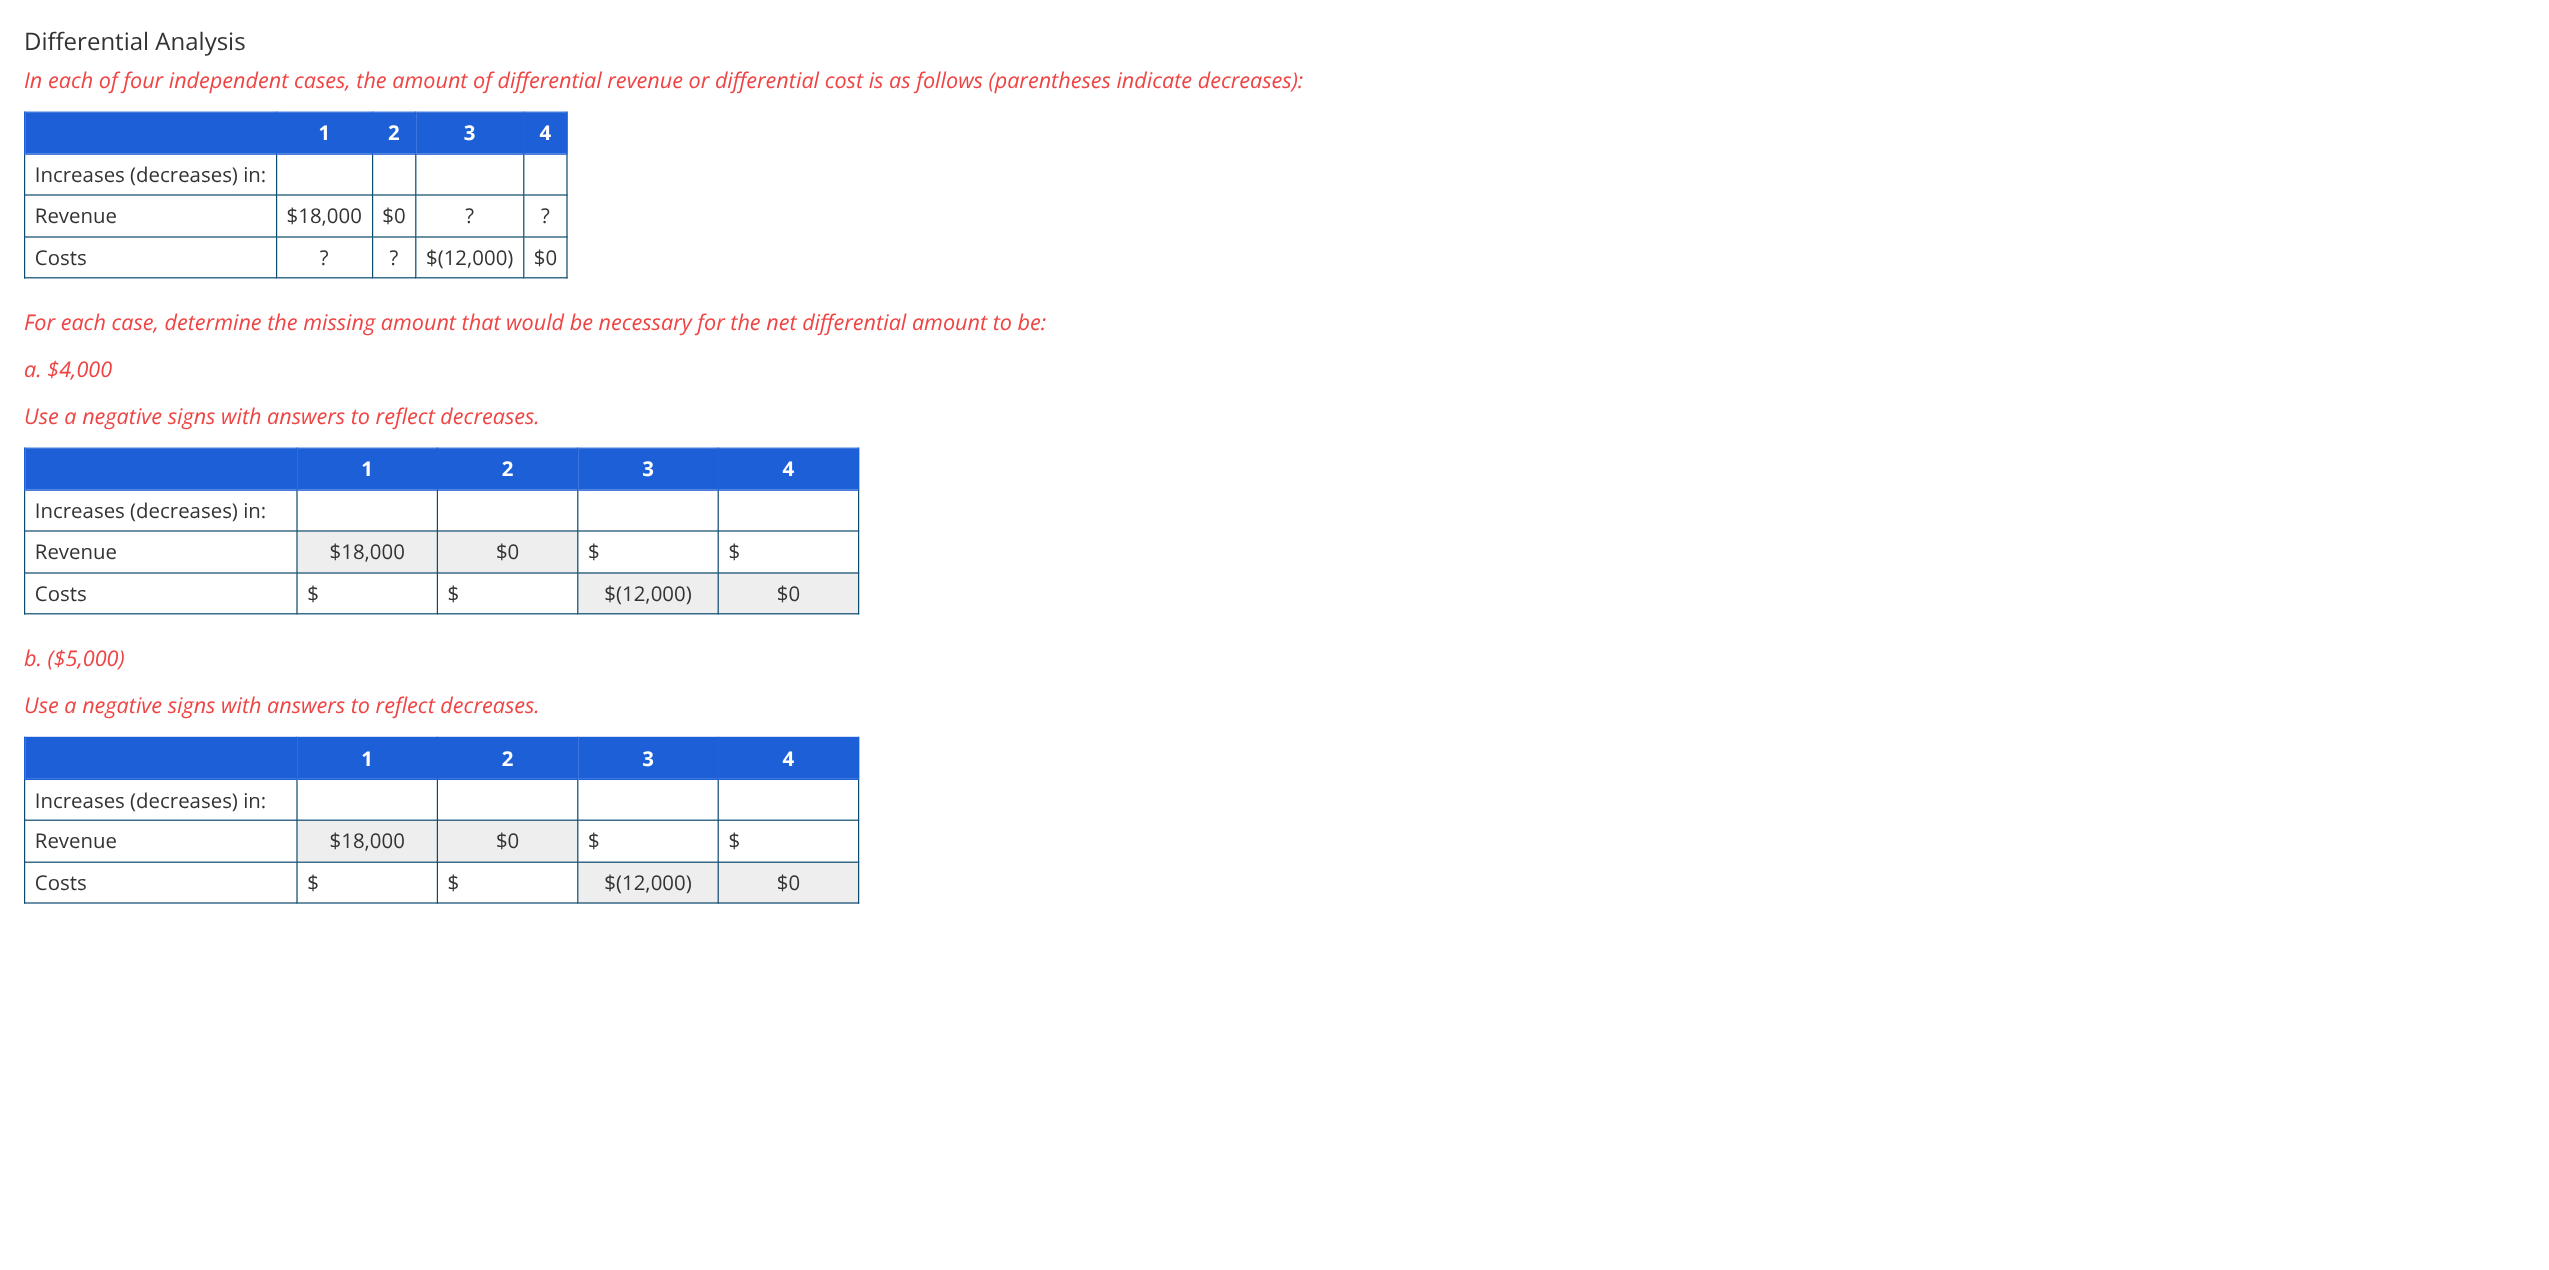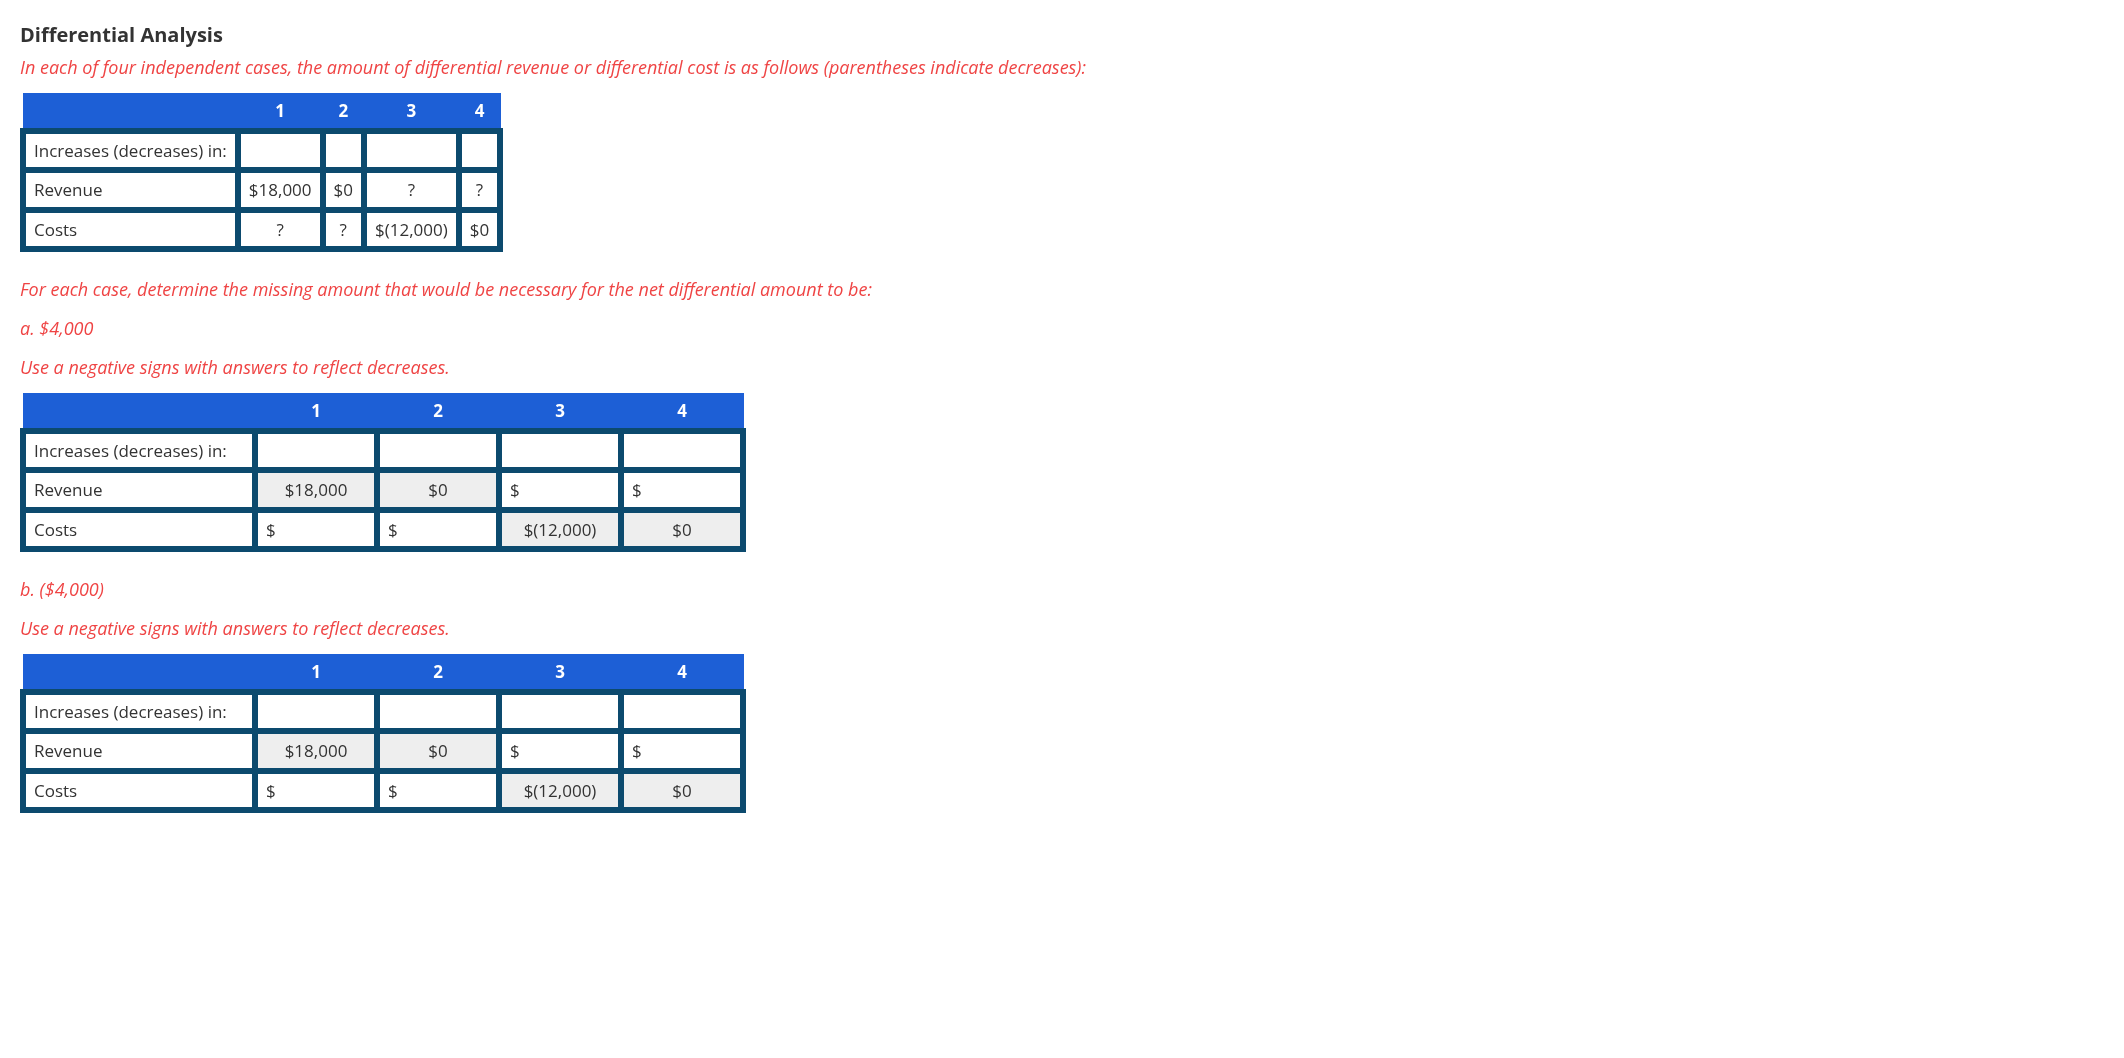--- a/index.html
+++ b/index.html
@@ -3,36 +3,36 @@
 <meta charset="utf-8">
 <style>
   body {
     font-family: "Open Sans", "Segoe UI", Arial, sans-serif;
     font-size: 18px;
     color: #333;
     margin: 20px;
     line-height: 1.5;
   }
   h2.title {
-    font-weight: 700;
+    font-weight: 400;
     font-size: 20px;
     margin: 0 0 4px 0;
     color: #333;
   }
   p.intro, p.prompt, p.sub, p.note {
     margin: 4px 0 12px 0;
     color: #ef4444;
     font-style: italic;
   }
   table {
     border-collapse: collapse;
     margin: 6px 0 24px 0;
   }
   th, td {
-    border: 6px solid #0c4a6e;
+    border: 1px solid #0c4a6e;
     padding: 4px 8px;
     font-size: 17px;
     white-space: nowrap;
   }
   th.blue, td.blue-head {
     background: #1d5fd6;
     color: #fff;
     font-weight: 700;
     text-align: center;
     border: 1px solid #1d5fd6;
@@ -151,21 +151,21 @@
             <span class="dollar">$</span>
             <input type="text" style="">
           </div>
         </td>
     <td class="num gray">$(12,000)</td>
     <td class="num gray">$0</td>
   </tr>
 </tbody>
   </table>
 
-<p class="sub">b. ($4,000)</p>
+<p class="sub">b. ($5,000)</p>
 <p class="note">Use a negative signs with answers to reflect decreases.</p>
 
 <table class="ans-table">
   <tbody>
       <tr>
     <td class="blue-empty"></td>
     <td class="blue-head">1</td>
     <td class="blue-head">2</td>
     <td class="blue-head">3</td>
     <td class="blue-head">4</td>

